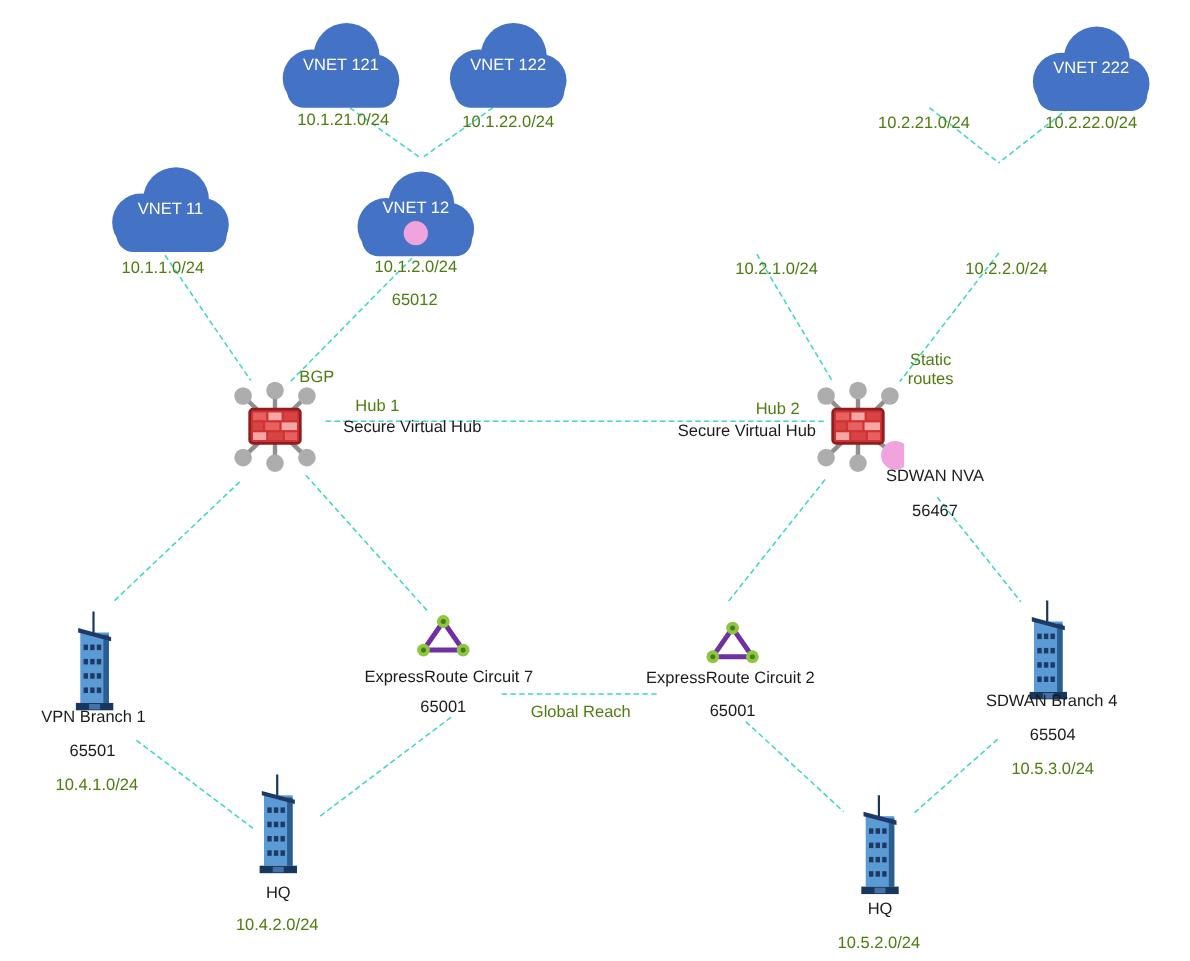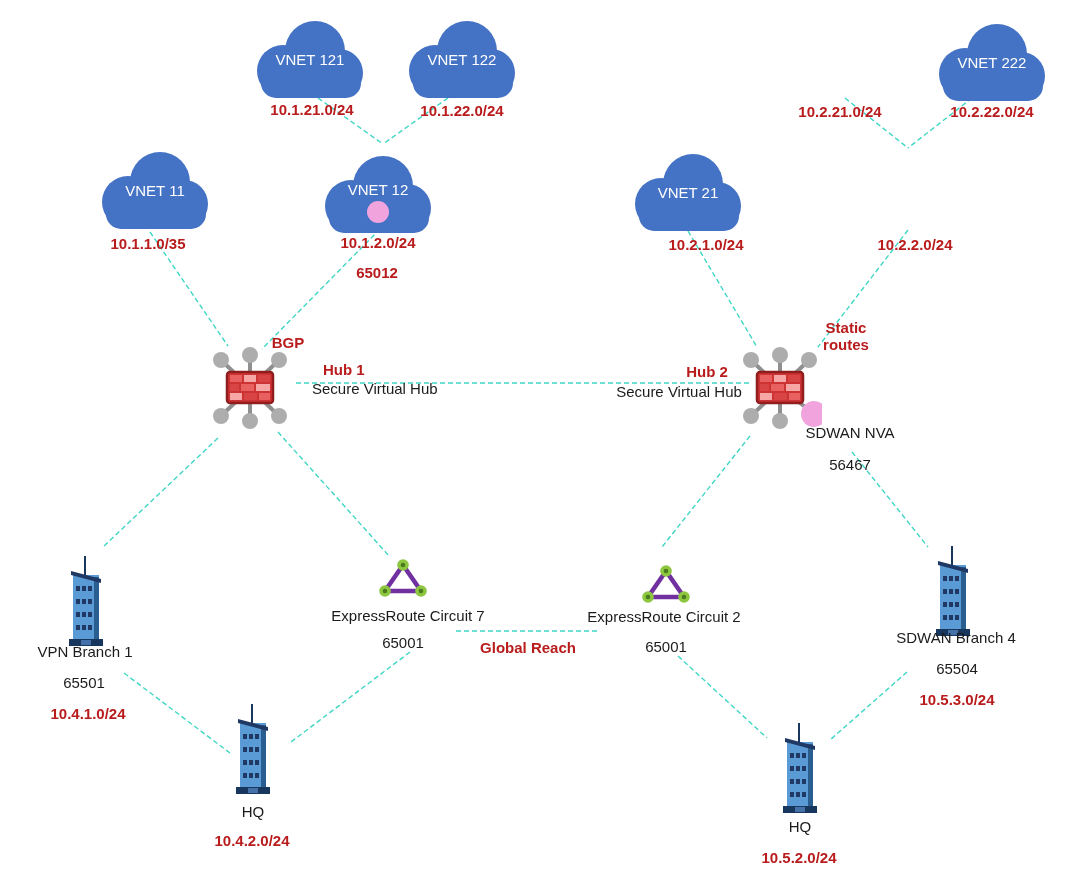--- a/index.html
+++ b/index.html
@@ -3,21 +3,21 @@
 <meta charset="utf-8">
 <style>
   html,body{margin:0;padding:0;background:#fff;}
   .canvas{
     position:relative;width:1082px;height:874px;background:#ffffff;
     font-family:"Liberation Sans",sans-serif;color:#1b1b1b;overflow:hidden;
   }
   .abs{position:absolute;}
   .lbl{font-size:15px;line-height:18px;white-space:nowrap;}
   .ctr{transform:translateX(-50%);text-align:center;}
-  .bold{font-weight:700;color:#b91c1c;}
+  .bold{font-weight:400;color:#4d7c0f;}
   .links{position:absolute;left:0;top:0;width:1082px;height:874px;}
   .cloud{width:110px;height:85px;}
   .cloud svg{position:absolute;left:0;top:0;}
   .cloud-label{
     position:absolute;left:50%;top:52%;transform:translate(-50%,-50%);
     color:#ffffff;font-size:15px;white-space:nowrap;text-align:center;
   }
   .cloud-label.hi{top:46%;}
   .wrap{white-space:normal;width:62px;line-height:17px;}
 </style>
@@ -77,21 +77,21 @@
     <svg width="110" height="85" viewBox="0 0 110 85">
       <g fill="#4472C4">
           <circle cx="28" cy="56" r="26"></circle>
           <circle cx="60" cy="36" r="30"></circle>
           <circle cx="84" cy="58" r="24"></circle>
           <rect x="6" y="52" width="100" height="31" rx="15"></rect>
         </g>
     </svg>
     <span class="cloud-label">VNET 11</span>
   </div>
-  <div class="abs lbl ctr bold" style="left:148px;top:235px">10.1.1.0/35</div>
+  <div class="abs lbl ctr bold" style="left:148px;top:235px">10.1.1.0/24</div>
 
   <div class="abs cloud" style="left:323px;top:150px">
     <svg width="110" height="85" viewBox="0 0 110 85">
       <g fill="#4472C4">
           <circle cx="28" cy="56" r="26"></circle>
           <circle cx="60" cy="36" r="30"></circle>
           <circle cx="84" cy="58" r="24"></circle>
           <rect x="6" y="52" width="100" height="31" rx="15"></rect>
         </g>
       <circle cx="55" cy="62" r="11" fill="#F0A3DC"></circle>
@@ -109,31 +109,20 @@
           <circle cx="28" cy="56" r="26"></circle>
           <circle cx="60" cy="36" r="30"></circle>
           <circle cx="84" cy="58" r="24"></circle>
           <rect x="6" y="52" width="100" height="31" rx="15"></rect>
         </g>
     </svg>
     <span class="cloud-label">VNET 222</span>
   </div>
   <div class="abs lbl ctr bold" style="left:992px;top:103px">10.2.22.0/24</div>
 
-  <div class="abs cloud" style="left:633px;top:148px">
-    <svg width="110" height="85" viewBox="0 0 110 85">
-      <g fill="#4472C4">
-          <circle cx="28" cy="56" r="26"></circle>
-          <circle cx="60" cy="36" r="30"></circle>
-          <circle cx="84" cy="58" r="24"></circle>
-          <rect x="6" y="52" width="100" height="31" rx="15"></rect>
-        </g>
-    </svg>
-    <span class="cloud-label">VNET 21</span>
-  </div>
   <div class="abs lbl ctr bold" style="left:706px;top:236px">10.2.1.0/24</div>
 
   <div class="abs lbl ctr bold" style="left:915px;top:236px">10.2.2.0/24</div>
 
   <div class="abs" style="left:208px;top:346px">
     <svg width="84" height="84" viewBox="0 0 84 84">
       <g stroke="#8F8F8F" stroke-width="4">
         <line x1="42" y1="42" x2="13" y2="14"></line>
           <line x1="42" y1="42" x2="42" y2="9"></line>
           <line x1="42" y1="42" x2="71" y2="14"></line>

